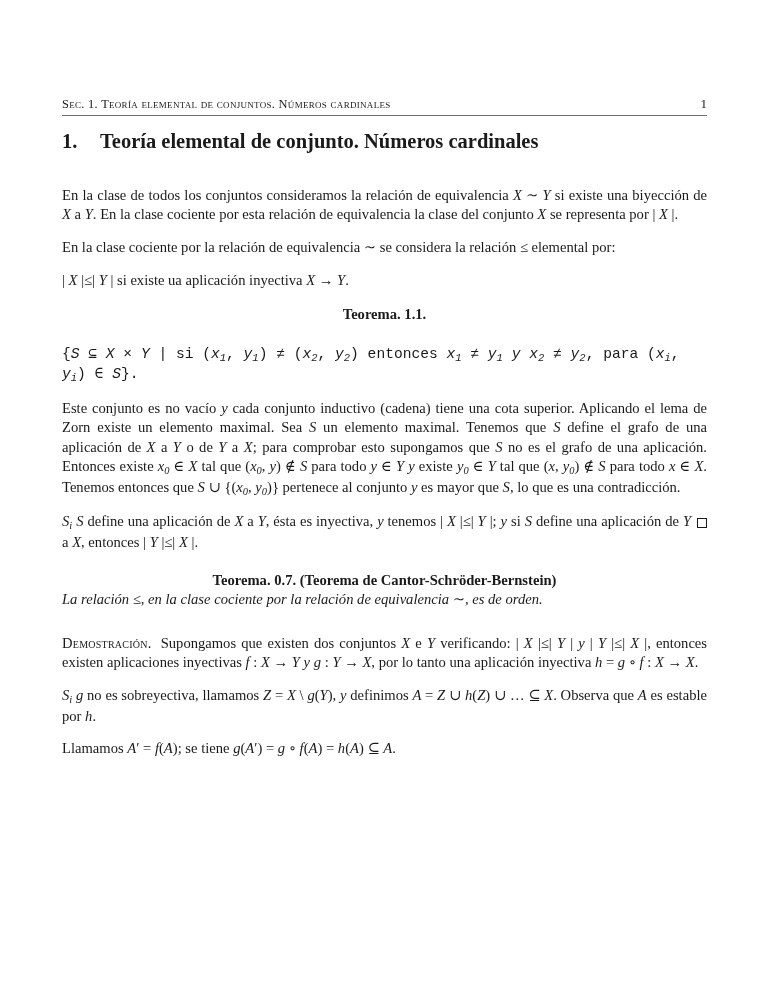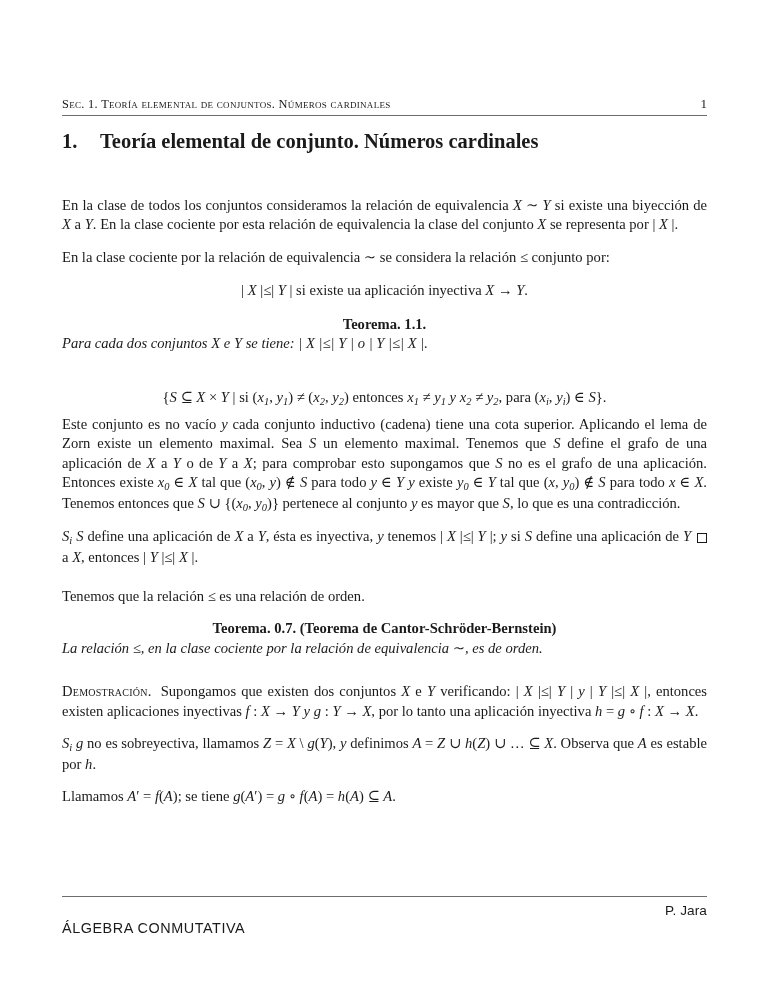--- a/index.html
+++ b/index.html
@@ -64,40 +64,41 @@
   }
   .section-num {
     width: 38px;
     flex: 0 0 38px;
   }
   .section-name { flex: 1; }
 
   
   .flow {
     position: absolute;
-    top: 196px;
+    top: 186px;
     left: 0;
     width: 645px;
     font-size: 14.6px;
     line-height: 1.335;
   }
   p {
     margin: 0 0 13px 0;
     text-align: justify;
     text-justify: inter-word;
   }
   p.tight { margin-bottom: 0; margin-top: 8px; }
   .display {
     margin: 14px 0 14px 0;
-    text-align: center;
+    text-align: left;
     font-size: 14.6px;
   }
   .display-set {
-    margin: 10px 0 6px 0;
-    text-align: center;
+    margin: 10px 0 14px 0;
+    text-align: left;
+    font-family: Liberation Mono, monospace;
   }
   .thm-head {
     font-weight: bold;
     margin: 0;
     text-align: center;
   }
   .thm-body {
     font-style: italic;
     margin: 0 0 13px 0;
     text-align: justify;
@@ -161,52 +162,45 @@
 
   <div class="section-title">
     <span class="section-num">1.</span>
     <span class="section-name">Teoría elemental de conjunto. Números cardinales</span>
   </div>
 
   <div class="flow">
 
     <p>En la clase de todos los conjuntos consideramos la relación de equivalencia <span class="mv">X</span> ∼ <span class="mv">Y</span> si existe una biyección de <span class="mv">X</span> a <span class="mv">Y</span>. En la clase cociente por esta relación de equivalencia la clase del conjunto <span class="mv">X</span> se representa por | <span class="mv">X</span> |.</p>
 
-    <p>En la clase cociente por la relación de equivalencia ∼ se considera la relación ≤ conjunto por:</p>
+    <p>En la clase cociente por la relación de equivalencia ∼ se considera la relación ≤ elemental por:</p>
 
     <div class="display">| <span class="mv">X</span> |≤| <span class="mv">Y</span> |  si existe ua aplicación inyectiva <span class="mv">X</span> → <span class="mv">Y</span>.</div>
 
     <p class="thm-head">Teorema. 1.1.</p>
-    <p class="thm-body">Para cada dos conjuntos <span class="mv">X</span> e <span class="mv">Y</span> se tiene: | <span class="mv">X</span> |≤| <span class="mv">Y</span> | o | <span class="mv">Y</span> |≤| <span class="mv">X</span> |.</p>
 
     <div class="spacer-md"></div>
 
 
     <div class="display-set">{<span class="mv">S</span> ⊆ <span class="mv">X</span> × <span class="mv">Y</span> |  si (<span class="mv">x</span><span class="sub">1</span>, <span class="mv">y</span><span class="sub">1</span>) ≠ (<span class="mv">x</span><span class="sub">2</span>, <span class="mv">y</span><span class="sub">2</span>) entonces <span class="mv">x</span><span class="sub">1</span> ≠ <span class="mv">y</span><span class="sub">1</span> <span class="mv">y</span> <span class="mv">x</span><span class="sub">2</span> ≠ <span class="mv">y</span><span class="sub">2</span>, para (<span class="mv">x</span><span class="sub">i</span>, <span class="mv">y</span><span class="sub">i</span>) ∈ <span class="mv">S</span>}.</div>
 
     <p>Este conjunto es no vacío <span class="mv">y</span> cada conjunto inductivo (cadena) tiene una cota superior. Aplicando el lema de Zorn existe un elemento maximal. Sea <span class="mv">S</span> un elemento maximal. Tenemos que <span class="mv">S</span> define el grafo de una aplicación de <span class="mv">X</span> a <span class="mv">Y</span> o de <span class="mv">Y</span> a <span class="mv">X</span>; para comprobar esto supongamos que <span class="mv">S</span> no es el grafo de una aplicación. Entonces existe <span class="mv">x</span><span class="sub">0</span> ∈ <span class="mv">X</span> tal que (<span class="mv">x</span><span class="sub">0</span>, <span class="mv">y</span>) ∉ <span class="mv">S</span> para todo <span class="mv">y</span> ∈ <span class="mv">Y</span> <span class="mv">y</span> existe <span class="mv">y</span><span class="sub">0</span> ∈ <span class="mv">Y</span> tal que (<span class="mv">x</span>, <span class="mv">y</span><span class="sub">0</span>) ∉ <span class="mv">S</span> para todo <span class="mv">x</span> ∈ <span class="mv">X</span>. Tenemos entonces que <span class="mv">S</span> ∪ {(<span class="mv">x</span><span class="sub">0</span>, <span class="mv">y</span><span class="sub">0</span>)} pertenece al conjunto <span class="mv">y</span> es mayor que <span class="mv">S</span>, lo que es una contradicción.</p>
 
     <p><span class="qed"></span><span><span class="mv">S</span><span class="sub">i</span> <span class="mv">S</span> define una aplicación de <span class="mv">X</span> a <span class="mv">Y</span>, ésta es inyectiva, <span class="mv">y</span> tenemos | <span class="mv">X</span> |≤| <span class="mv">Y</span> |; <span class="mv">y</span> si <span class="mv">S</span> define una aplicación de <span class="mv">Y</span> a <span class="mv">X</span>, entonces | <span class="mv">Y</span> |≤| <span class="mv">X</span> |.</span></p>
 
     <div class="spacer-sm"></div>
 
-    <p>Tenemos que la relación ≤ es una relación de orden.</p>
 
     <p class="thm-head">Teorema. 0.7. (Teorema de Cantor-Schröder-Bernstein)</p>
     <p class="thm-body">La relación ≤, en la clase cociente por la relación de equivalencia ∼, es de orden.</p>
 
     <div class="spacer-md"></div>
 
     <p><span class="proof-label">Demostración.</span><span class="proof-gap"></span><span>Supongamos que existen dos conjuntos <span class="mv">X</span> e <span class="mv">Y</span> verificando: | <span class="mv">X</span> |≤| <span class="mv">Y</span> | <span class="mv">y</span> | <span class="mv">Y</span> |≤| <span class="mv">X</span> |, entonces existen aplicaciones inyectivas <span class="mv">f</span> : <span class="mv">X</span> → <span class="mv">Y</span> <span class="mv">y</span> <span class="mv">g</span> : <span class="mv">Y</span> → <span class="mv">X</span>, por lo tanto una aplicación inyectiva <span class="mv">h</span> = <span class="mv">g</span> ∘ <span class="mv">f</span> : <span class="mv">X</span> → <span class="mv">X</span>.</span></p>
 
     <p><span class="mv">S</span><span class="sub">i</span> <span class="mv">g</span> no es sobreyectiva, llamamos <span class="mv">Z</span> = <span class="mv">X</span> \ <span class="mv">g</span>(<span class="mv">Y</span>), <span class="mv">y</span> definimos <span class="mv">A</span> = <span class="mv">Z</span> ∪ <span class="mv">h</span>(<span class="mv">Z</span>) ∪ … ⊆ <span class="mv">X</span>. Observa que <span class="mv">A</span> es estable por <span class="mv">h</span>.</p>
 
     <p class="tight">Llamamos <span class="mv">A</span>′ = <span class="mv">f</span>(<span class="mv">A</span>); se tiene <span class="mv">g</span>(<span class="mv">A</span>′) = <span class="mv">g</span> ∘ <span class="mv">f</span>(<span class="mv">A</span>) = <span class="mv">h</span>(<span class="mv">A</span>) ⊆ <span class="mv">A</span>.</p>
 
   </div>
 
-  <div class="footer">
-    <hr class="rule">
-    <div class="footer-author">P. Jara</div>
-    <div class="footer-book">ÁLGEBRA CONMUTATIVA</div>
-  </div>
 
 </div>
 
 </body></html>

